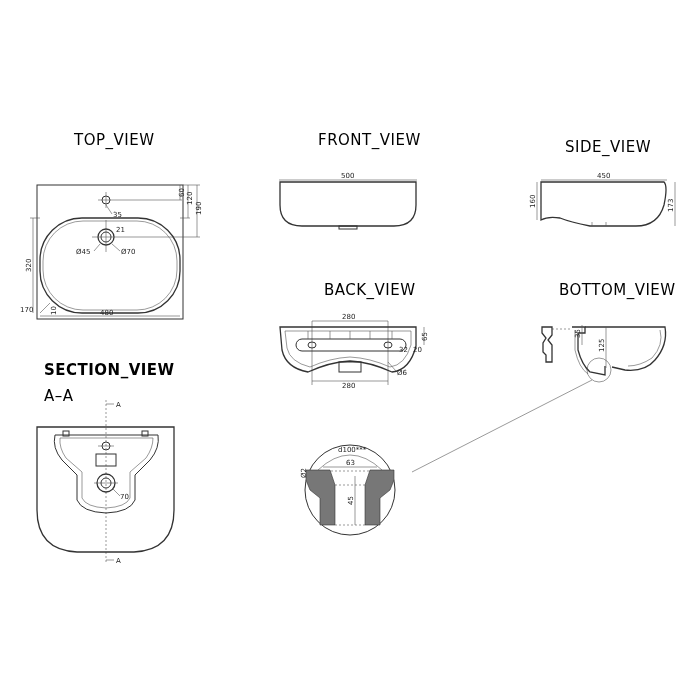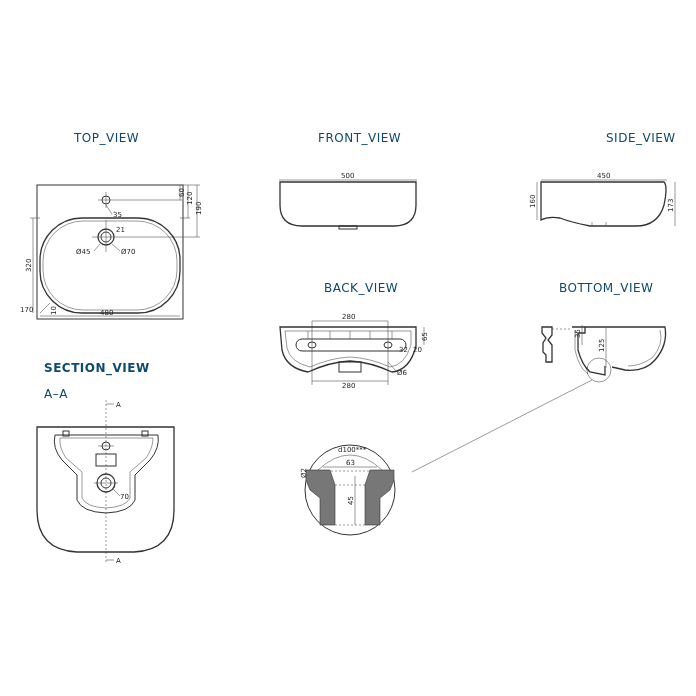--- a/index.html
+++ b/index.html
@@ -1,31 +1,31 @@
 <!DOCTYPE html>
 <html><head>
 <meta charset="utf-8">
 <style>
   html, body { margin: 0; padding: 0; background: #ffffff; }
   body { width: 696px; height: 696px; position: relative; overflow: hidden; font-family: "DejaVu Sans", sans-serif; }
-  .title { position: absolute; font-size: 12px; color: #0c4a6e; letter-spacing: 0.5px; font-family: "DejaVu Sans", sans-serif; }
+  .title { position: absolute; font-size: 15px; color: #000000; letter-spacing: 0.5px; font-family: "DejaVu Sans", sans-serif; }
   svg { position: absolute; left: 0; top: 0; }
   .ln { stroke: #333; fill: none; stroke-width: 1; }
   .thk { stroke: #333; fill: none; stroke-width: 1.3; }
   .thin { stroke: #555; fill: none; stroke-width: 0.6; }
   .dash { stroke: #555; fill: none; stroke-width: 0.6; stroke-dasharray: 2 2; }
   .dim { font-size: 7px; fill: #222; font-family: "DejaVu Sans", sans-serif; }
   .hatch { fill: #777; stroke: #333; stroke-width: 0.6; }
 </style>
 </head>
 <body>
 
 <div class="title" style="left:74px;top:131px;">TOP_VIEW</div>
 <div class="title" style="left:306px;top:131px;margin-left:12px;">FRONT_VIEW</div>
-<div class="title" style="left:565px;top:131px;margin-left:41px;">SIDE_VIEW</div>
+<div class="title" style="left:565px;top:138px;">SIDE_VIEW</div>
 <div class="title" style="left:316px;top:281px;margin-left:8px;">BACK_VIEW</div>
 <div class="title" style="left:559px;top:281px;">BOTTOM_VIEW</div>
 <div class="title" style="left:44px;top:361px;font-weight:bold;">SECTION_VIEW</div>
 <div class="title" style="left:44px;top:387px;">A–A</div>
 
 <svg width="696" height="696" viewBox="0 0 696 696">
 
   <g>
     <rect class="ln" x="37" y="185" width="146" height="134"></rect>
     <rect class="thk" x="40" y="218" width="140" height="95" rx="42" ry="42"></rect>

